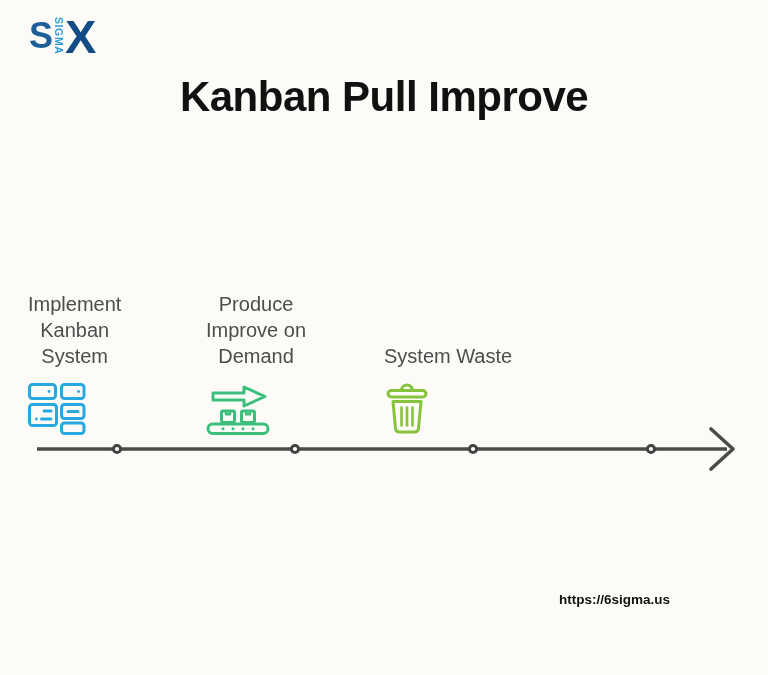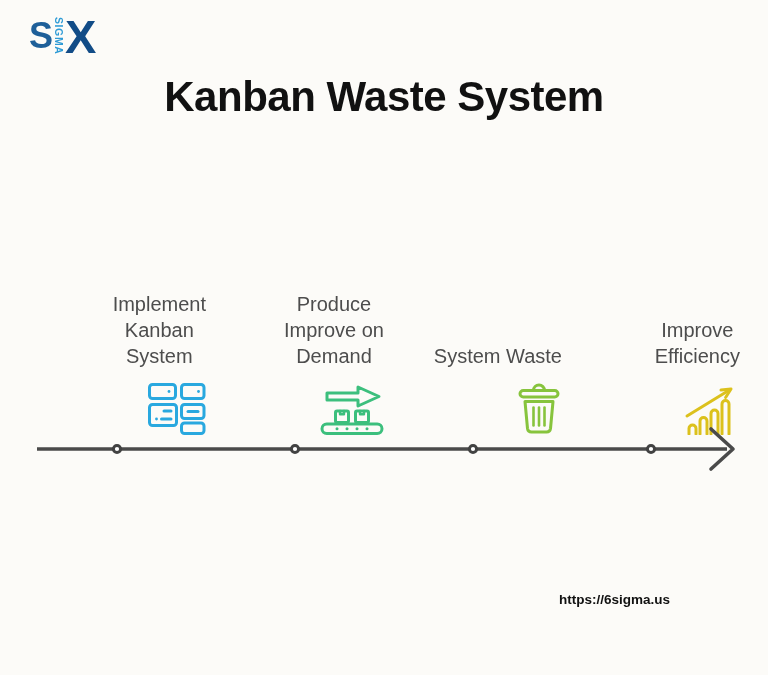--- a/index.html
+++ b/index.html
@@ -31,21 +31,21 @@
     text-align:center;font-size:42px;font-weight:700;color:#111111;
     line-height:1.1;letter-spacing:-0.5px;
   }
 
   
   .steps{
     position:absolute;left:28px;top:285px;width:712px;height:150px;
     display:grid;grid-template-columns:repeat(4,178px);
   }
   .step{
-    display:flex;flex-direction:column;align-items:flex-end;justify-content:flex-end;
+    display:flex;flex-direction:column;align-items:flex-start;justify-content:flex-end;
   }
   .step-label{
     text-align:center;font-size:20px;line-height:26px;font-weight:500;
     color:#4D4D4D;white-space:pre-line;
   }
   .step-icon{
     height:58px;margin-top:8px;
     display:flex;align-items:flex-end;justify-content:center;
   }
   .step-icon svg{display:block;}
@@ -63,21 +63,21 @@
 <body>
 
 <div class="stage">
 
   <div class="logo">
     <span class="logo-s">S</span>
     <span class="logo-sigma">SIGMA</span>
     <span class="logo-x">X</span>
   </div>
 
-  <div class="title">Kanban Waste System</div>
+  <div class="title">Kanban Pull Improve</div>
 
   <div class="steps" id="steps">
   <div class="step">
     <div class="step-label">Implement
 Kanban
 System</div>
     <div class="step-icon" style="color: rgb(41, 168, 223);">
           <svg width="58" height="52" viewBox="0 0 58 52" fill="none" stroke="currentColor" stroke-width="3" stroke-linejoin="round" stroke-linecap="round">
     <rect x="1.5" y="1.5" width="26" height="14" rx="3"></rect>
     <circle cx="21" cy="8.5" r="1.4" fill="currentColor" stroke="none"></circle>
@@ -121,34 +121,20 @@
     <path d="M17.5,7.5 a5.5,5.5 0 0 1 11,0"></path>
     <rect x="4" y="7.5" width="38" height="6.5" rx="3.25"></rect>
     <path d="M9,18.5 L11.5,45.5 a4,4 0 0 0 4,3.5 h15 a4,4 0 0 0 4,-3.5 L37,18.5 Z"></path>
     <line x1="17.5" y1="24.5" x2="17.5" y2="42.5" stroke-width="2.6"></line>
     <line x1="23" y1="24.5" x2="23" y2="42.5" stroke-width="2.6"></line>
     <line x1="28.5" y1="24.5" x2="28.5" y2="42.5" stroke-width="2.6"></line>
   </svg>
         </div>
   </div>
 
-  <div class="step">
-    <div class="step-label">Improve
-Efficiency</div>
-    <div class="step-icon" style="color: rgb(220, 193, 28);">
-          <svg width="60" height="55" viewBox="0 0 60 55" fill="none" stroke="currentColor" stroke-width="3" stroke-linejoin="round" stroke-linecap="round">
-    <path d="M9,54 V48.5 a3.5,3.5 0 0 1 7,0 V54"></path>
-    <path d="M20,54 V41 a3.5,3.5 0 0 1 7,0 V54"></path>
-    <path d="M31,54 V33.5 a3.5,3.5 0 0 1 7,0 V54"></path>
-    <path d="M42,54 V24 a3.5,3.5 0 0 1 7,0 V54"></path>
-    <line x1="7" y1="36" x2="47" y2="11.5"></line>
-    <polyline points="41,10 51,9 45.6,17.5"></polyline>
-  </svg>
-        </div>
-  </div>
 </div>
 
   <svg class="timeline" viewBox="0 0 768 50">
     <line x1="37" y1="24" x2="727" y2="24" stroke="#4A4A4A" stroke-width="3.6"></line>
     <polyline points="711,4 733,24 711,44" fill="none" stroke="#4A4A4A" stroke-width="3.6" stroke-linecap="round" stroke-linejoin="round"></polyline>
     <circle cx="117" cy="24" r="3.6" fill="#FFFFFF" stroke="#424242" stroke-width="3"></circle>
     <circle cx="295" cy="24" r="3.6" fill="#FFFFFF" stroke="#424242" stroke-width="3"></circle>
     <circle cx="473" cy="24" r="3.6" fill="#FFFFFF" stroke="#424242" stroke-width="3"></circle>
     <circle cx="651" cy="24" r="3.6" fill="#FFFFFF" stroke="#424242" stroke-width="3"></circle>
   </svg>

